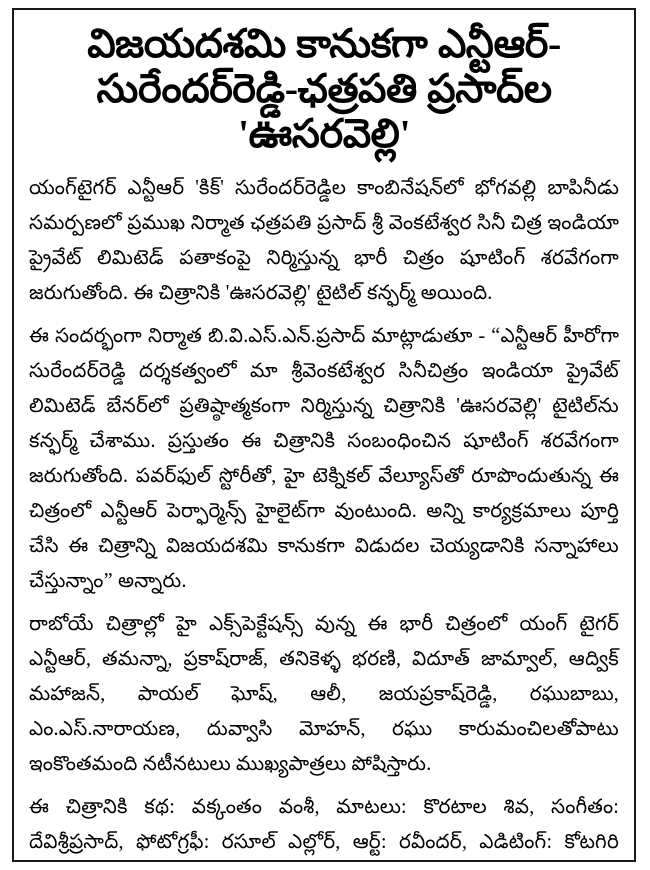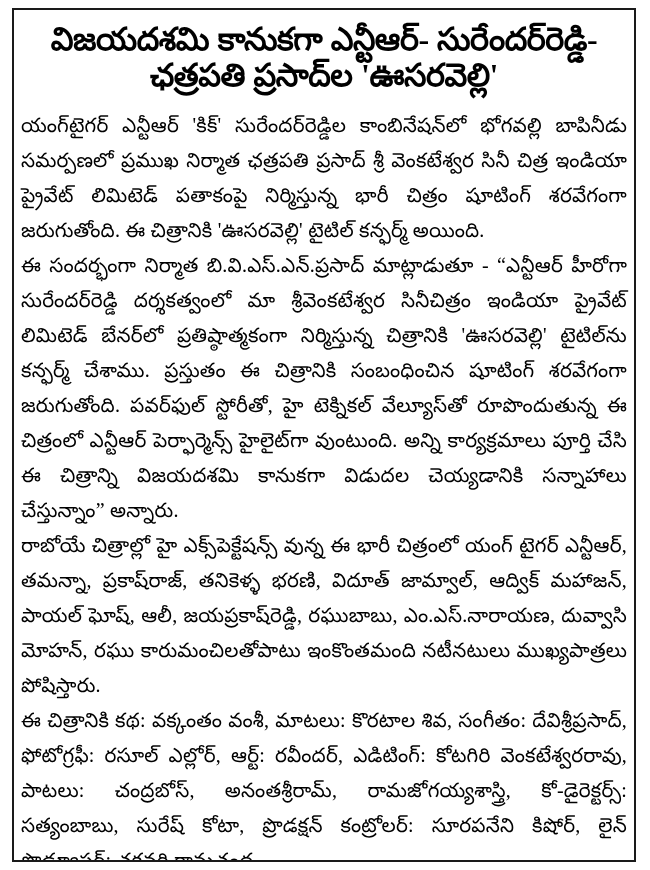--- a/index.html
+++ b/index.html
@@ -21,33 +21,33 @@
     top: 8px;
     width: 624px;
     height: 854px;
     border: 2px solid #1a1a1a;
     box-sizing: border-box;
     background: #ffffff;
     padding: 8px 7px 0 7px;
     overflow: hidden;
   }
   .headline {
-    font-size: 32px;
+    font-size: 40px;
     font-weight: bold;
     text-align: center;
     line-height: 1.12;
     margin: 4px 0 14px 0;
     letter-spacing: -0.5px;
     word-spacing: 1px;
   }
   .body-copy p {
     font-size: 20px;
     line-height: 35px;
     text-align: justify;
-    margin: 0;
+    margin: 8px;
     letter-spacing: 0.2px;
   }
 </style>
 </head>
 <body>
 
 <div class="page-frame">
 
   <h1 class="headline">విజయదశమి కానుకగా ఎన్టీఆర్- సురేందర్‌రెడ్డి-ఛత్రపతి ప్రసాద్‌ల 'ఊసరవెల్లి'</h1>
 

